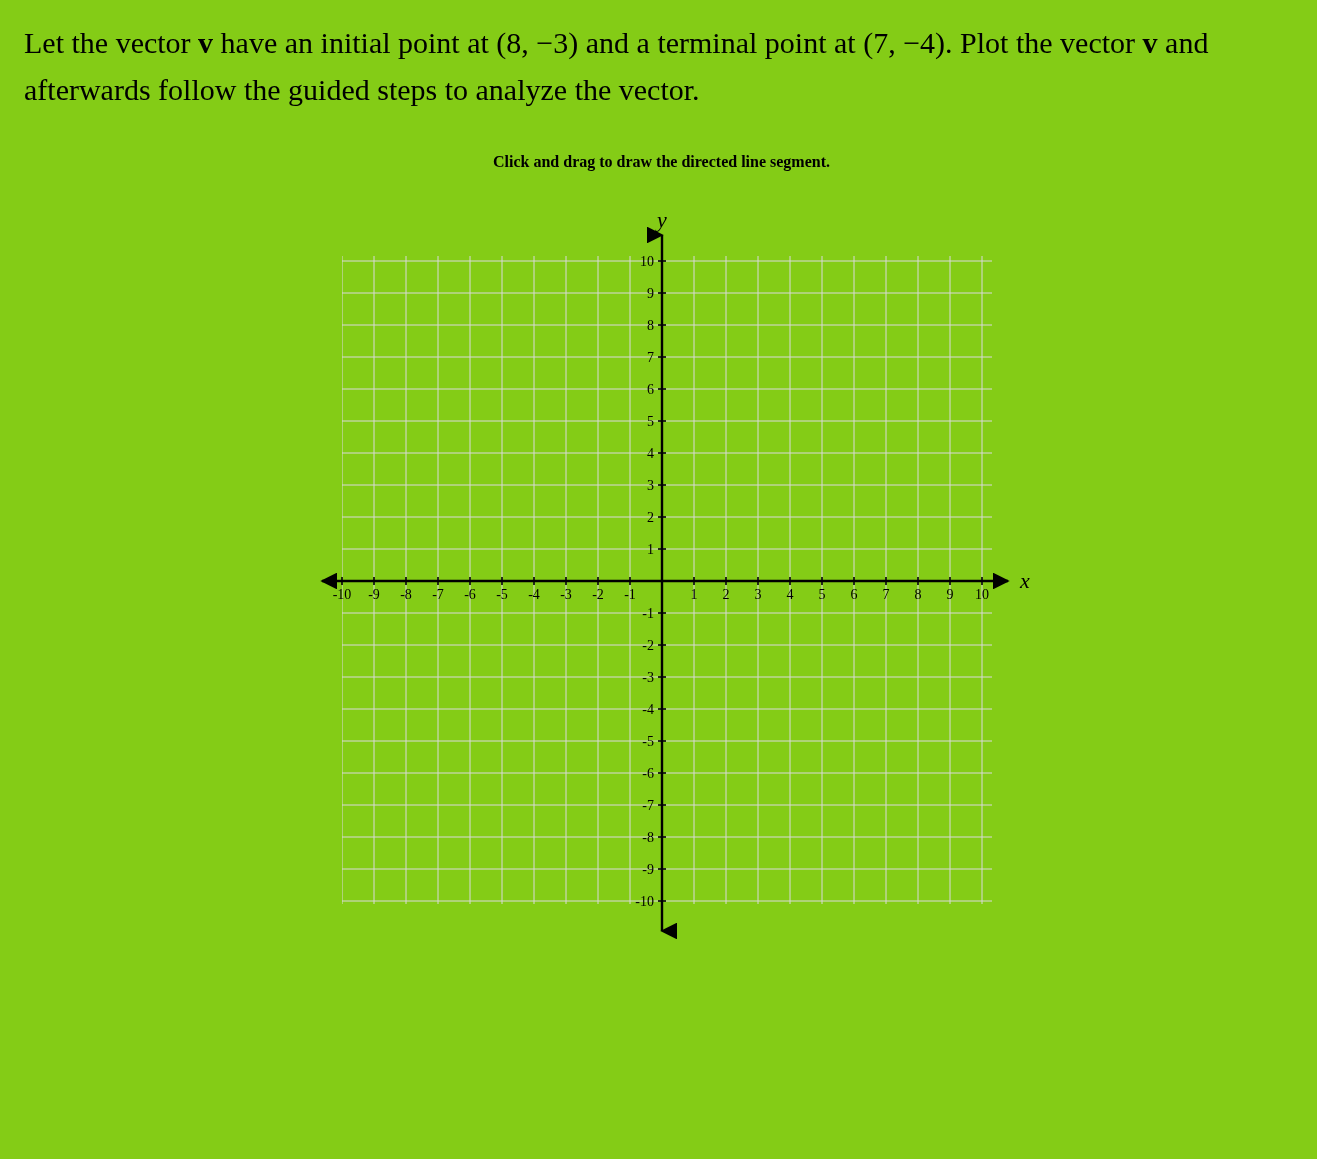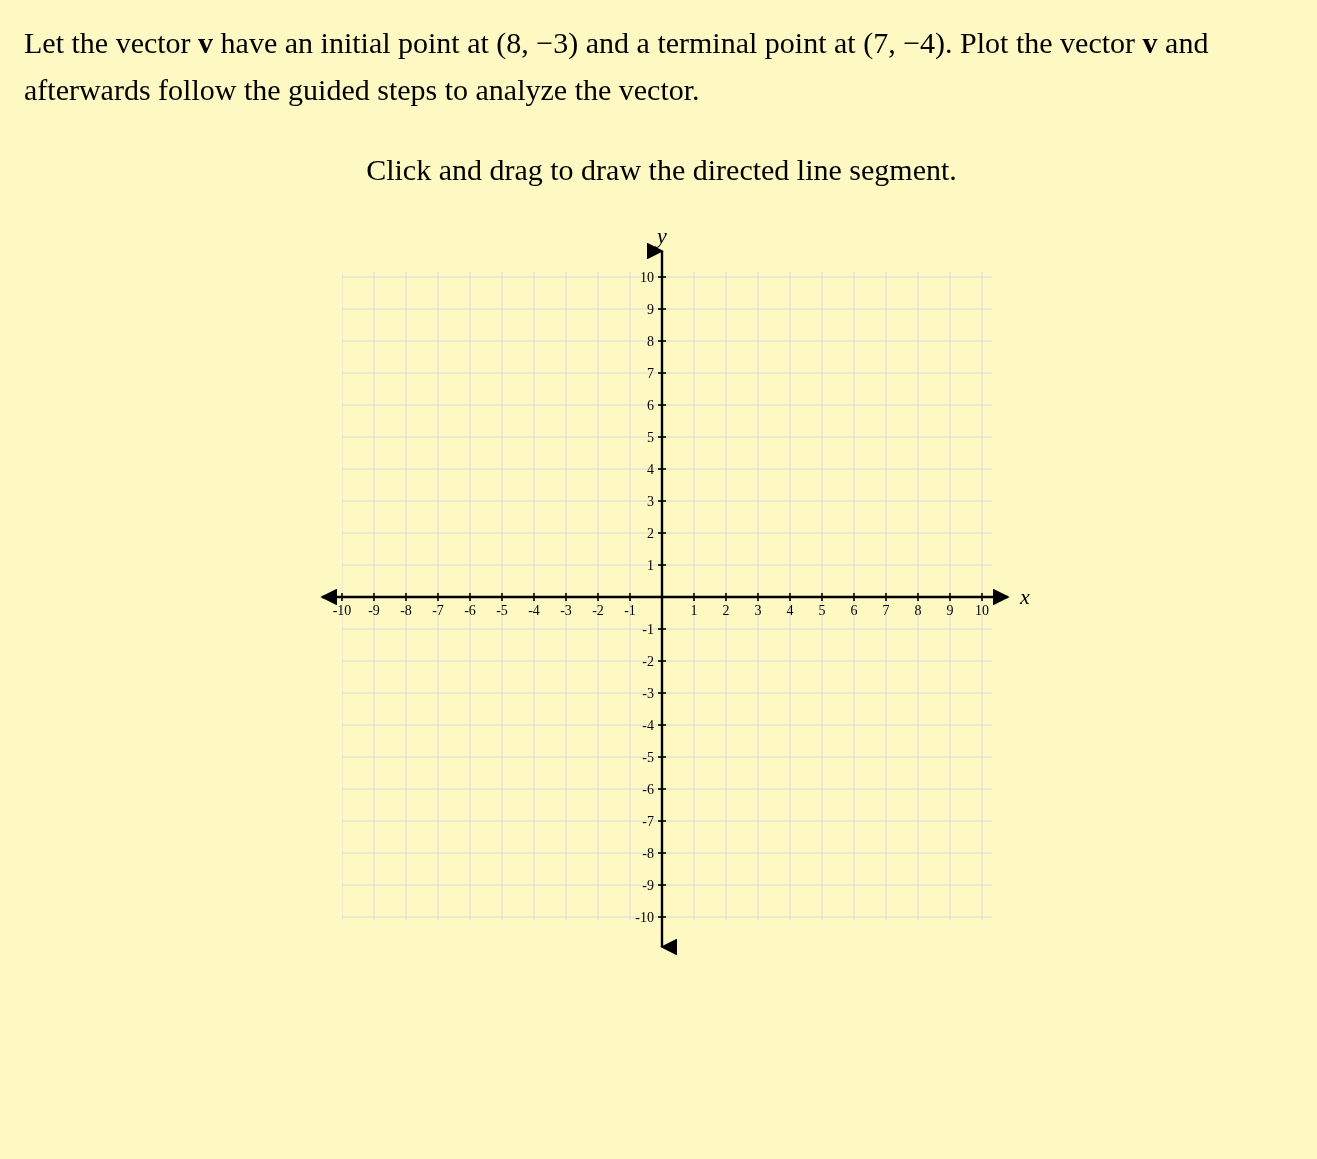--- a/index.html
+++ b/index.html
@@ -8,40 +8,41 @@
     background: #ffffff;
     font-family: Georgia, 'Times New Roman', serif;
     color: #000;
   }
   .page {
     width: 1317px;
     height: 1159px;
     box-sizing: border-box;
     padding: 20px 18px 0 24px;
     position: relative;
-    background: #fef9c3;
+    background: #84cc16;
     box-shadow: -6px 0 6px -6px rgba(0,0,0,0.18);
   }
   .question {
     font-size: 30px;
     line-height: 1.55;
     margin: 0 0 40px 0;
   }
   .question .vbold {
     font-family: Georgia, 'Times New Roman', serif;
     font-weight: bold;
   }
   .question .math {
     font-family: Georgia, 'Times New Roman', serif;
   }
   .hint {
-    font-size: 30px;
+    font-size: 16px;
     text-align: center;
     margin: 0 auto 20px auto;
     width: 720px;
+    font-weight: bold;
   }
   .graph-wrap {
     width: 720px;
     margin: 0 auto;
     position: relative;
   }
   svg.axes-overlay {
     display: block;
     margin: 0 auto;
   }

